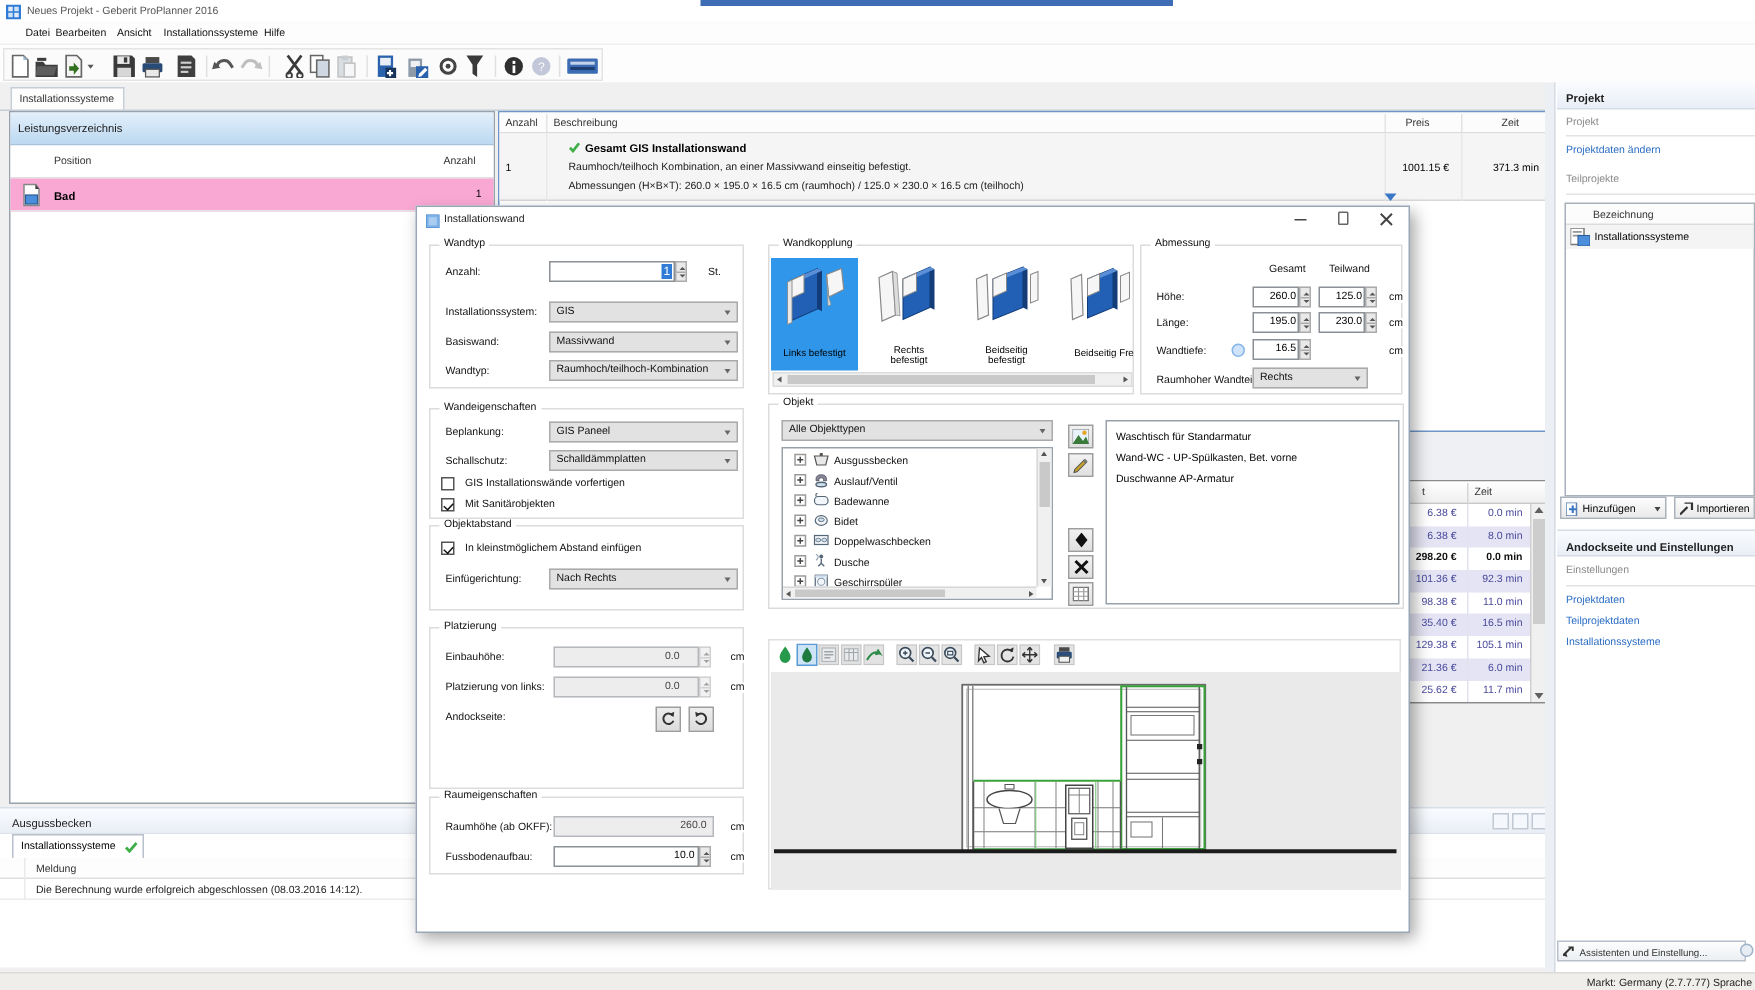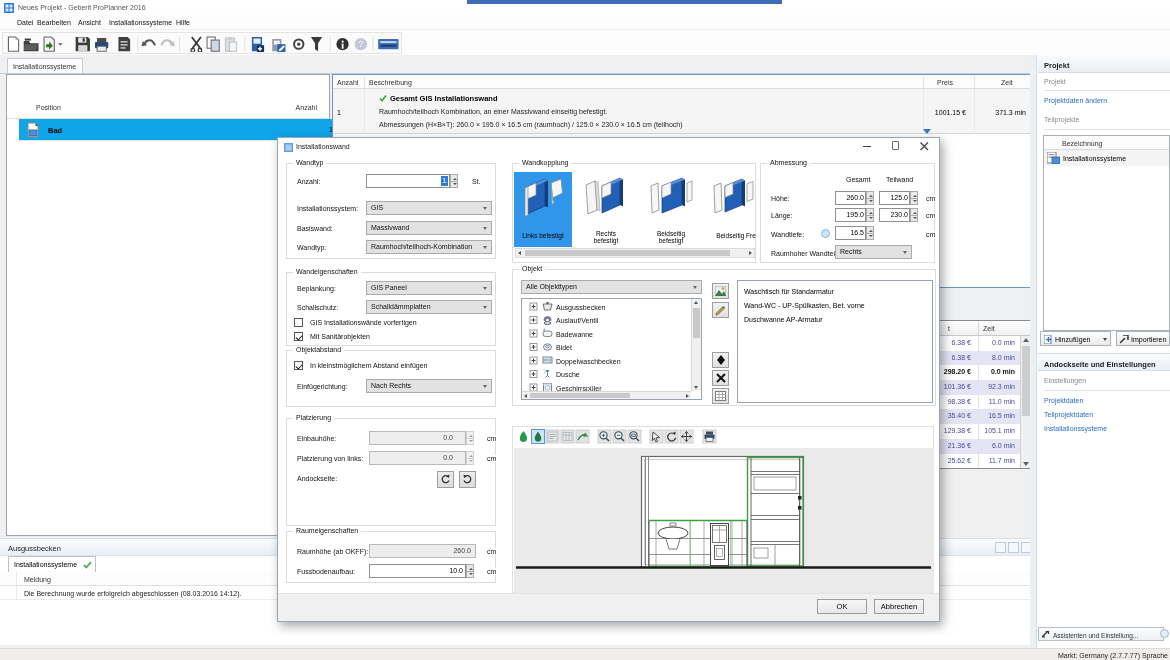--- a/index.html
+++ b/index.html
@@ -159,25 +159,26 @@
       </g>
 </svg>
 </div>
 
 <div class="abs" style="left:0;top:55px;width:1170px;height:593px;background:#f0f0f0;"></div>
 
 <div class="abs" style="left:7px;top:58px;width:76px;height:16px;background:#fdfdfd;border:1px solid #c5cdd8;border-bottom:none;font-size:7px;padding:4px 0 0 5px;color:#333;">Installationssysteme</div>
 <div class="abs" style="left:0;top:73px;width:1033px;height:1px;background:#c5cdd8;"></div>
 
 <div class="abs" style="left:6px;top:74px;width:324px;height:462px;background:#fff;border:1px solid #9aa2ad;">
+  <div class="abs" style="left:0;top:0;width:322px;height:22px;background:linear-gradient(#e3f0fb,#bcd8f0);border-bottom:1px solid #a8c2dc;font-size:7.5px;padding:6px 0 0 5px;color:#1a1a1a;">Leistungsverzeichnis</div>
   <div class="abs" style="left:0;top:22px;width:322px;height:22px;background:#fff;border-bottom:1px solid #e0e0e0;">
     <span class="abs" style="left:29px;top:7px;font-size:7px;color:#333;">Position</span>
     <span class="abs" style="right:12px;top:7px;font-size:7px;color:#333;">Anzahl</span>
   </div>
-  <div class="abs" style="left:12px;top:44px;width:322px;height:22px;background:#0ea5e9;border-bottom:1px solid #e4e4e4;">
+  <div class="abs" style="left:0;top:44px;width:322px;height:22px;background:#f9a8d4;border-bottom:1px solid #e4e4e4;">
     <svg class="abs" style="left:7px;top:3px" width="14" height="16">
         <path d="M2 1 h8 l2 3 v11 h-10 z" fill="#fdfdfd" stroke="#888" stroke-width="1"></path>
         <path d="M9.6 1 l2.4 3 h-2.4 z" fill="#3a3a3a"></path>
         <rect x="3" y="8" width="8" height="6" fill="#4b8edb" stroke="#2c5c96" stroke-width="0.8"></rect>
       </svg>
     <span class="abs b" style="left:29px;top:7px;font-size:7.5px;">Bad</span>
     <span class="abs" style="right:8px;top:7px;font-size:7px;">1</span>
   </div>
 </div>
 
@@ -743,17 +744,13 @@
         <rect x="284" y="58" width="3.5" height="3.5" fill="#222"></rect>
         <path d="M261 97 v21" stroke="#777" stroke-width="0.7"></path>
         <rect x="240" y="100" width="14" height="10" fill="none" stroke="#777" stroke-width="0.7"></rect>
         <path d="M176.5 73 v45 M216.5 73 v45" stroke="#7fc97f" stroke-width="0.8"></path>
 
         <path d="M2 119.5 h415" stroke="#1c1c1c" stroke-width="2.6"></path>
       </svg>
     </div>
   </div>
 
-  <div class="abs" style="left:0;top:455px;width:661px;height:28px;background:#f0f0f0;border-top:1px solid #e3e3e3;">
-    <div class="btn" style="left:539px;top:5px;width:50px;height:15px;background:linear-gradient(#f6f6f6,#e8e8e8);border-color:#9d9d9d;line-height:14px;">OK</div>
-    <div class="btn" style="left:596px;top:5px;width:50px;height:15px;background:linear-gradient(#f6f6f6,#e8e8e8);border-color:#9d9d9d;line-height:14px;">Abbrechen</div>
-  </div>
 </div>
 
 </body></html>

